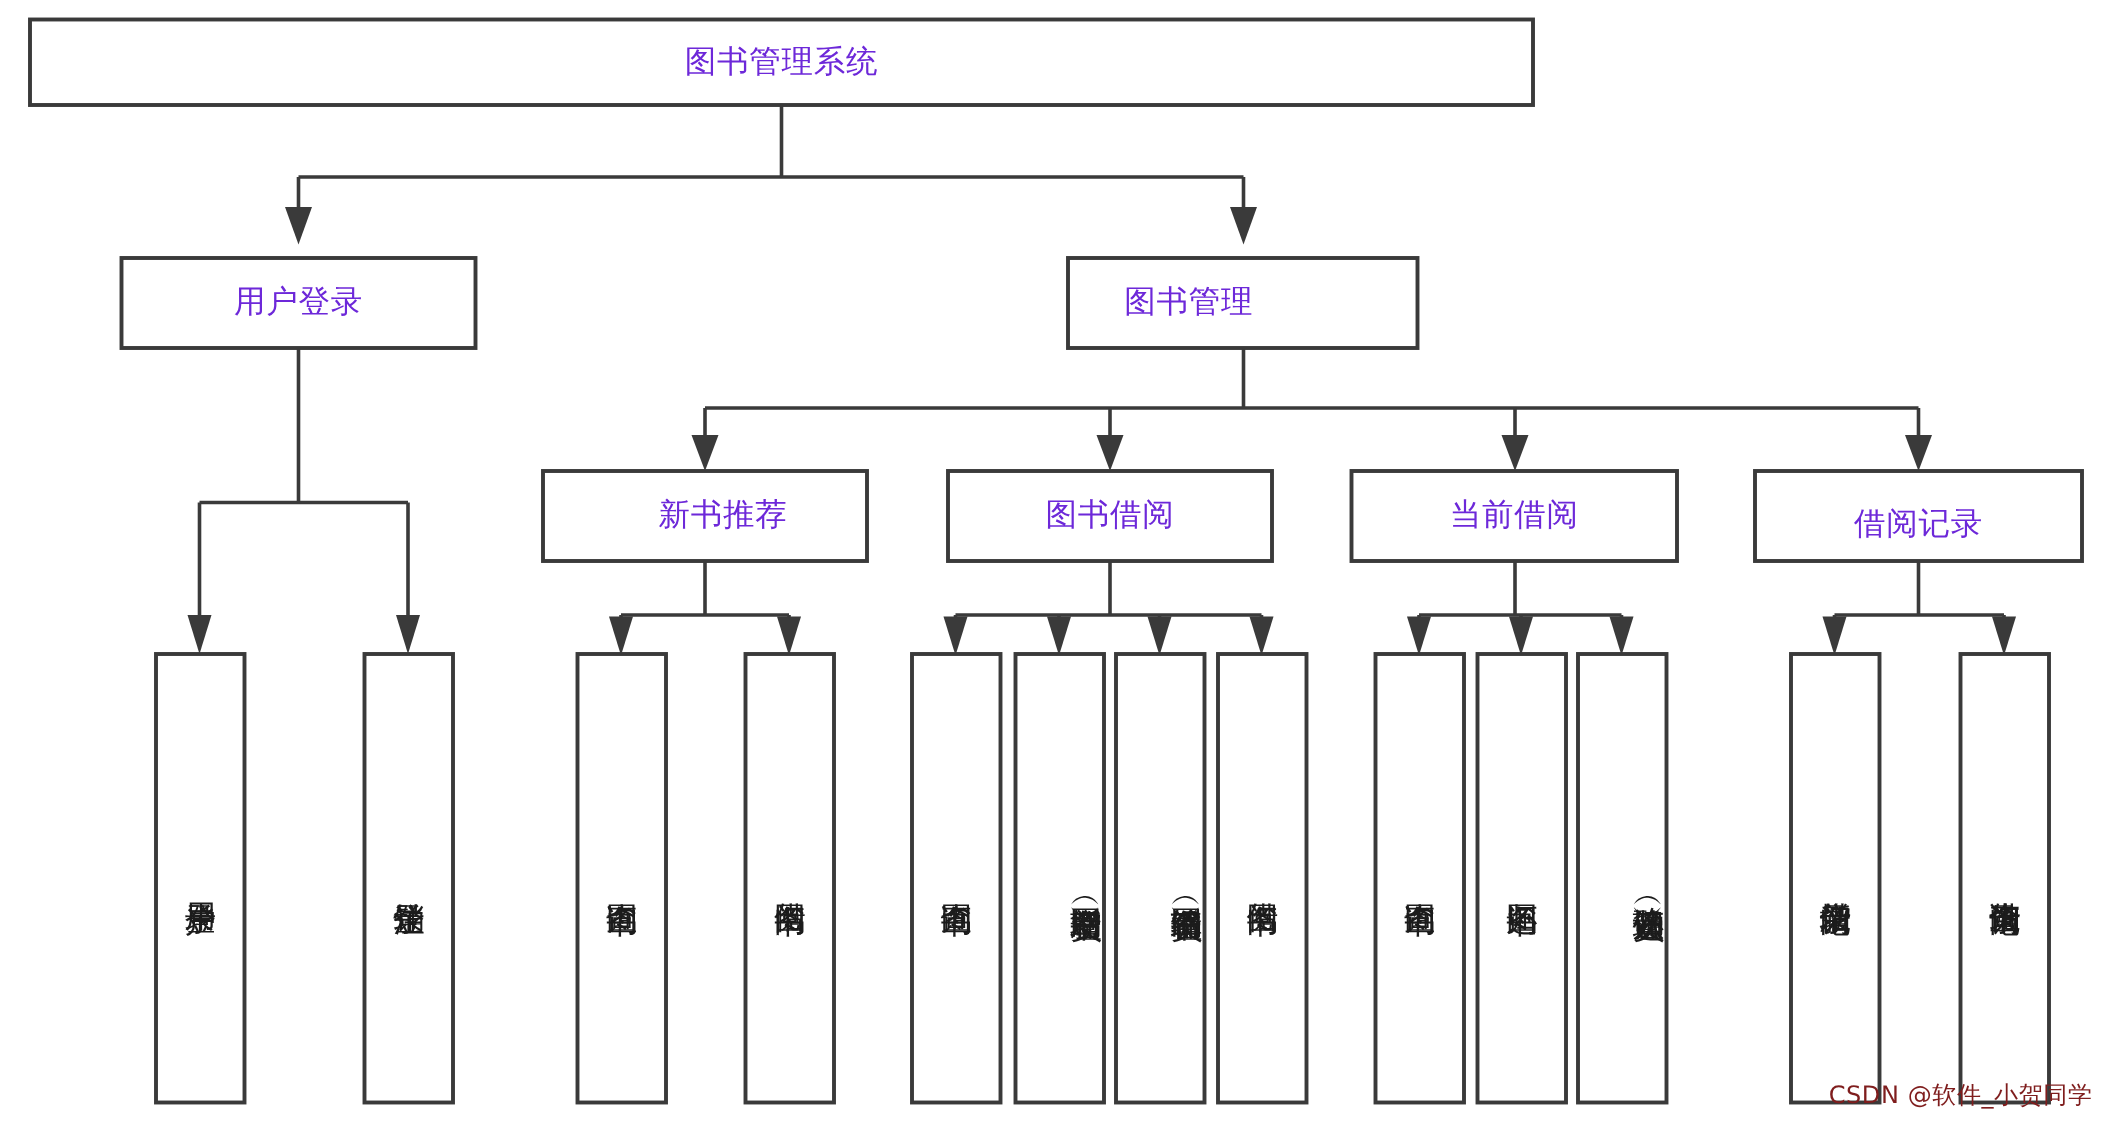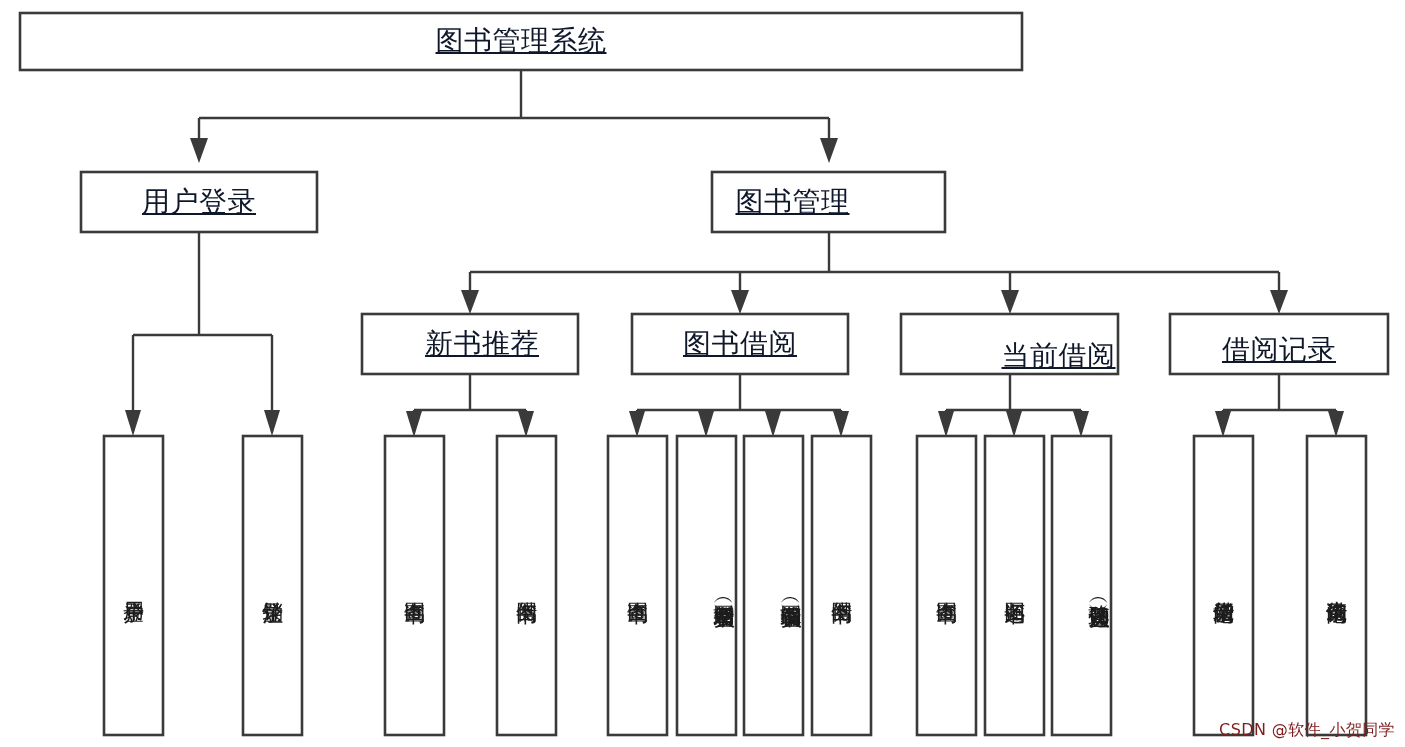--- a/index.html
+++ b/index.html
@@ -44,27 +44,26 @@
     fill: #3a3a3a;
     stroke: none;
   }
   
   .node-label-h {
     position: absolute;
     display: flex;
     align-items: center;
     justify-content: center;
     text-align: center;
-    color: #0f172a;
-    font-size: 28px;
+    color: #6d28d9;
+    font-size: 21px;
     line-height: 1.1;
     letter-spacing: 0.5px;
     white-space: nowrap;
     pointer-events: none;
-    text-decoration: underline;
   }
   
   .node-label-v {
     position: absolute;
     display: flex;
     align-items: center;
     justify-content: center;
     color: #1c1c1c;
     font-size: 21px;
     line-height: 1.16;
@@ -190,21 +189,21 @@
     </g>
   </svg>
 
   <div class="node-label-h" style="left:20px;  top:13px;  width:1002px; height:57px;">图书管理系统</div>
 
   <div class="node-label-h" style="left:81px;  top:172px; width:236px; height:60px;">用户登录</div>
   <div class="node-label-h" style="left:676px; top:172px; width:233px; height:60px;">图书管理</div>
 
   <div class="node-label-h" style="left:362px;  top:314px; width:216px; height:60px;padding-left:12px;">新书推荐</div>
   <div class="node-label-h" style="left:632px;  top:314px; width:216px; height:60px;border-radius:16px;">图书借阅</div>
-  <div class="node-label-h" style="left:950px;  top:314px; width:217px; height:60px;margin-top:12px;">当前借阅</div>
+  <div class="node-label-h" style="left:901px;  top:314px; width:217px; height:60px;">当前借阅</div>
   <div class="node-label-h" style="left:1170px; top:320px; width:218px; height:60px;">借阅记录</div>
 
   <div class="node-label-v" style="left:104px; top:436px; width:59px; height:299px;">用户登录</div>
   <div class="node-label-v" style="left:243px; top:436px; width:59px; height:299px;">注销登录</div>
 
   <div class="node-label-v" style="left:385px; top:436px; width:59px; height:299px;">查询图书</div>
   <div class="node-label-v" style="left:497px; top:436px; width:59px; height:299px;">借阅图书</div>
 
   <div class="node-label-v" style="left:608px; top:436px; width:59px; height:299px;">查询图书</div>
   <div class="node-label-v" style="left:677px; top:436px; width:59px; height:299px; align-items:flex-start; padding-top:10px; box-sizing:border-box;">新增图书（管理员）</div>

